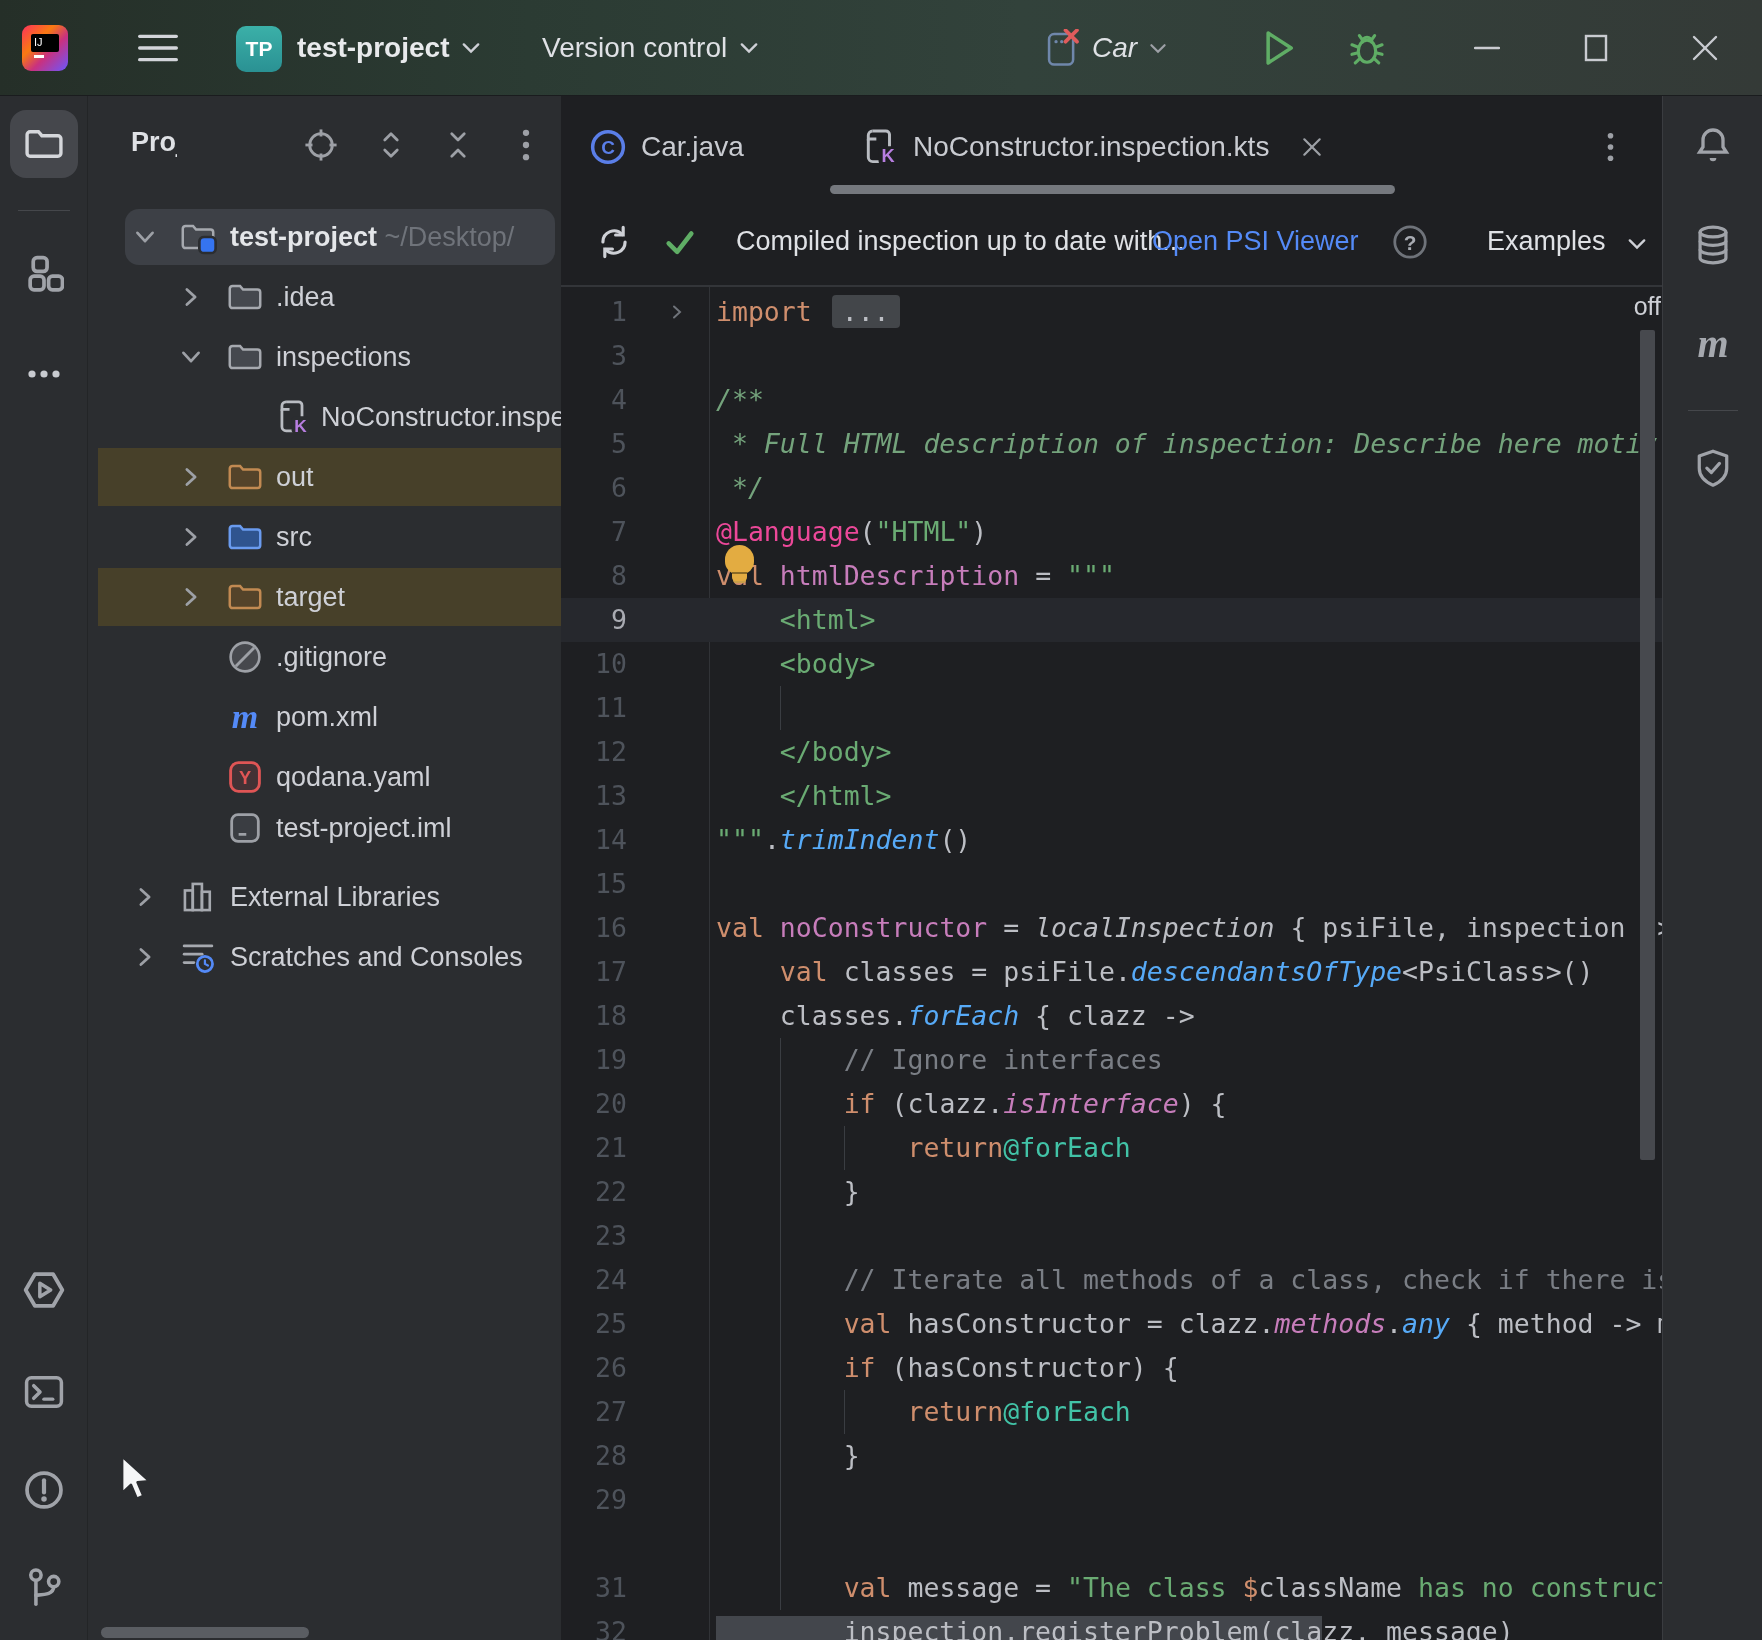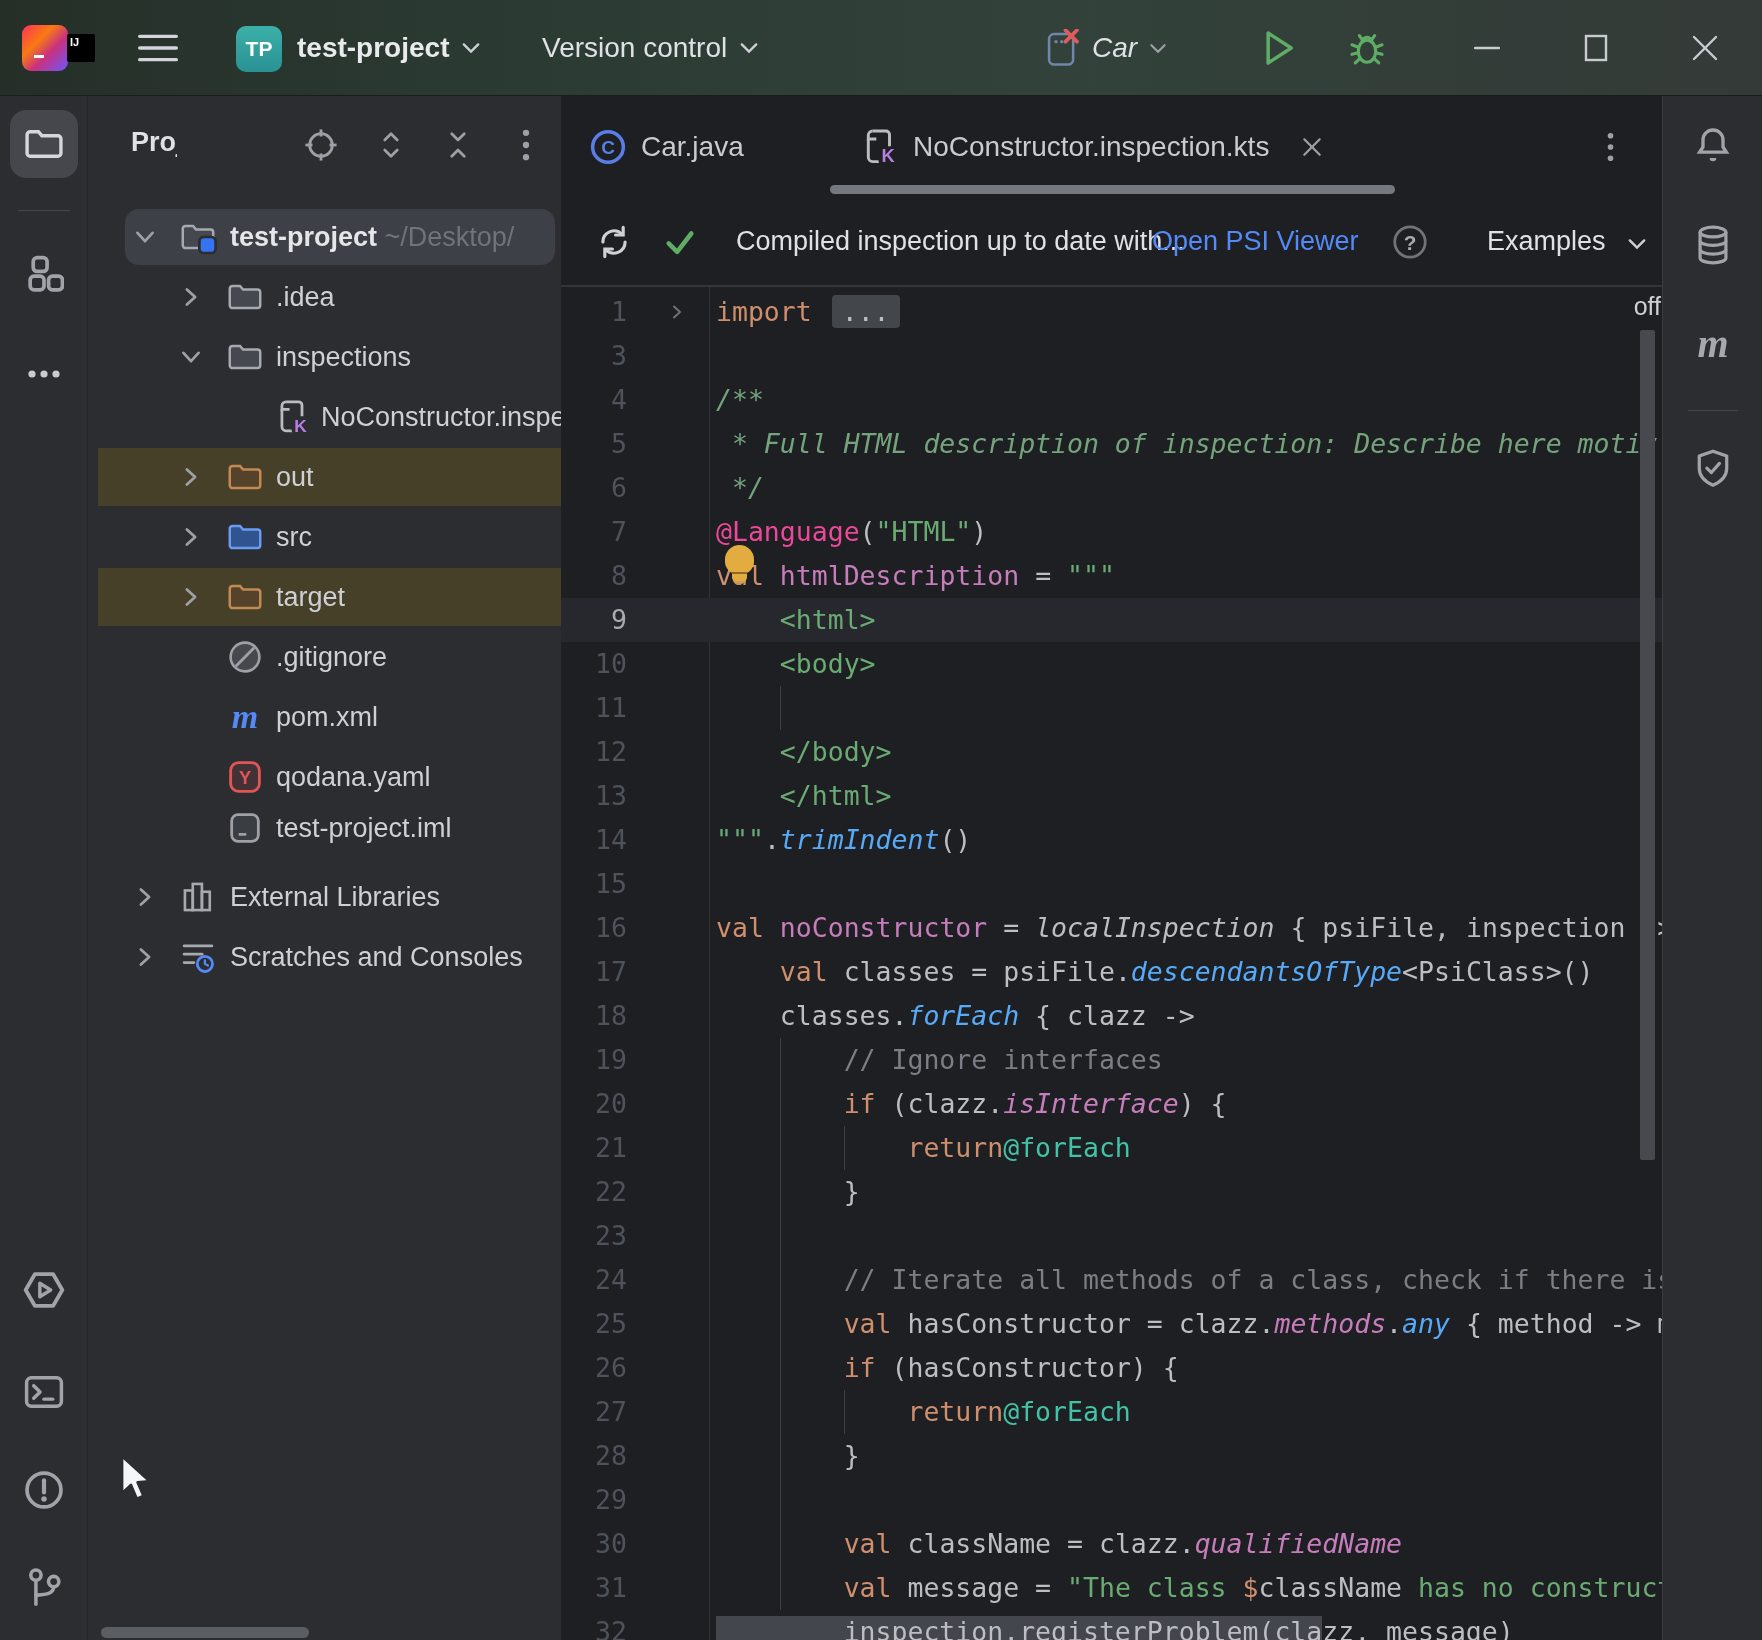--- a/index.html
+++ b/index.html
@@ -8,22 +8,22 @@
   #app { position:relative; width:1762px; height:1640px; overflow:hidden; }
 
   
   #titlebar { position:absolute; left:0; top:0; width:1762px; height:96px;
     background:linear-gradient(90deg,#252f28 0%,#2b3b33 30%,#32423b 58%,#343a37 100%);
     border-bottom:1px solid #1a1c1e; }
   .tb-item { position:absolute; top:0; height:96px; display:flex; align-items:center; gap:12px; }
   #ij-logo { left:22px; width:46px; height:46px; top:25px; border-radius:9px;
     background:linear-gradient(135deg,#fe315d 0%,#f97a12 35%,#c9317f 60%,#6b57ff 100%);
     position:absolute; }
-  #ij-logo .inner { position:absolute; left:9px; top:9px; width:28px; height:28px; background:#000;
-    border-radius:2px; color:#fff; font-size:11px; font-weight:bold; padding:2px 0 0 3px;margin-left:36px; }
+  #ij-logo .inner { position:absolute; left:9px; top:9px; width:28px; height:18px; background:#000;
+    border-radius:2px; color:#fff; font-size:11px; font-weight:normal; padding:2px 0 0 3px; }
   #ij-logo .bar { position:absolute; left:12px; bottom:13px; width:10px; height:3px; background:#fff; }
   #hamburger { left:138px; }
   #tp-avatar { position:absolute; left:236px; top:26px; width:46px; height:46px; border-radius:10px;
     background:linear-gradient(180deg,#3bb0a8,#2a9193); color:#fff; font-weight:bold; font-size:21px;
     display:flex; align-items:center; justify-content:center; }
   #project-widget { left:297px; color:#e8eaec; font-size:28px; font-weight:600; }
   #vcs-widget { left:542px; color:#dfe1e5; font-size:28px; }
   #run-widget { left:1046px; color:#dfe1e5; font-size:28px;font-style:italic; }
   .winbtn { position:absolute; top:0; width:70px; height:96px; display:flex; align-items:center; justify-content:center; }
   #btn-min { left:1452px; } #btn-max { left:1561px; } #btn-close { left:1670px; }
@@ -603,21 +603,20 @@
         <div class="cl" style="top: 795px;"><span class="ln">20</span><span class="ct"><span class="pl">        </span><span class="kw">if</span><span class="pl"> (clazz.</span><span class="propi">isInterface</span><span class="pl">) {</span></span></div>
         <div class="cl" style="top: 839px;"><span class="ln">21</span><span class="ct"><span class="pl">            </span><span class="kw">return</span><span class="lbl">@forEach</span></span></div>
         <div class="cl" style="top: 883px;"><span class="ln">22</span><span class="ct"><span class="pl">        }</span></span></div>
         <div class="cl" style="top: 927px;"><span class="ln">23</span><span class="ct"></span></div>
         <div class="cl" style="top: 971px;"><span class="ln">24</span><span class="ct"><span class="pl">        </span><span class="cmt">// Iterate all methods of a class, check if there is</span></span></div>
         <div class="cl" style="top: 1015px;"><span class="ln">25</span><span class="ct"><span class="pl">        </span><span class="kw">val</span><span class="pl"> hasConstructor = clazz.</span><span class="propi">methods</span><span class="pl">.</span><span class="fn">any</span><span class="pl"> { method -&gt; met</span></span></div>
         <div class="cl" style="top: 1059px;"><span class="ln">26</span><span class="ct"><span class="pl">        </span><span class="kw">if</span><span class="pl"> (hasConstructor) {</span></span></div>
         <div class="cl" style="top: 1103px;"><span class="ln">27</span><span class="ct"><span class="pl">            </span><span class="kw">return</span><span class="lbl">@forEach</span></span></div>
         <div class="cl" style="top: 1147px;"><span class="ln">28</span><span class="ct"><span class="pl">        }</span></span></div>
         <div class="cl" style="top: 1191px;"><span class="ln">29</span><span class="ct"></span></div>
-        <div class="cl" style="top: 1235px;"><span class="ln">30</span><span class="ct"><span class="pl">        </span><span class="kw">val</span><span class="pl"> className = clazz.</span><span class="propi">qualifiedName</span></span></div>
         <div class="cl" style="top: 1279px;"><span class="ln">31</span><span class="ct"><span class="pl">        </span><span class="kw">val</span><span class="pl"> message = </span><span class="str">"The class </span><span class="kw">$</span><span class="pl">className</span><span class="str"> has no construct</span></span></div>
         <div class="cl" style="top: 1323px;"><span class="ln">32</span><span class="ct"><span class="plsel">        inspection.registerProblem(cla</span><span class="pl">zz, message)</span></span></div>
         <div class="guide" style="left:219px;top:399px;height:44px"></div>
       <div class="guide" style="left:219px;top:751px;height:572px"></div>
       <div class="guide" style="left:283px;top:839px;height:44px"></div>
       <div class="guide" style="left:283px;top:1103px;height:44px"></div>
       <div id="bulb">
         <div class="glass"></div>
         <div class="base"></div>
       </div>

